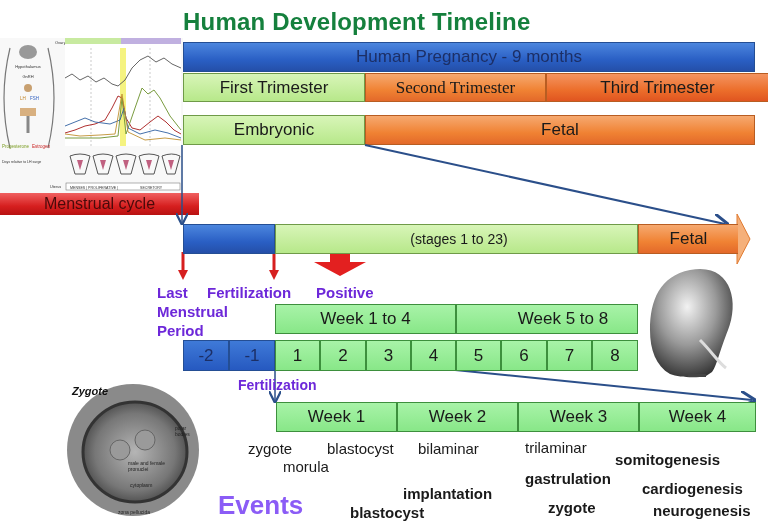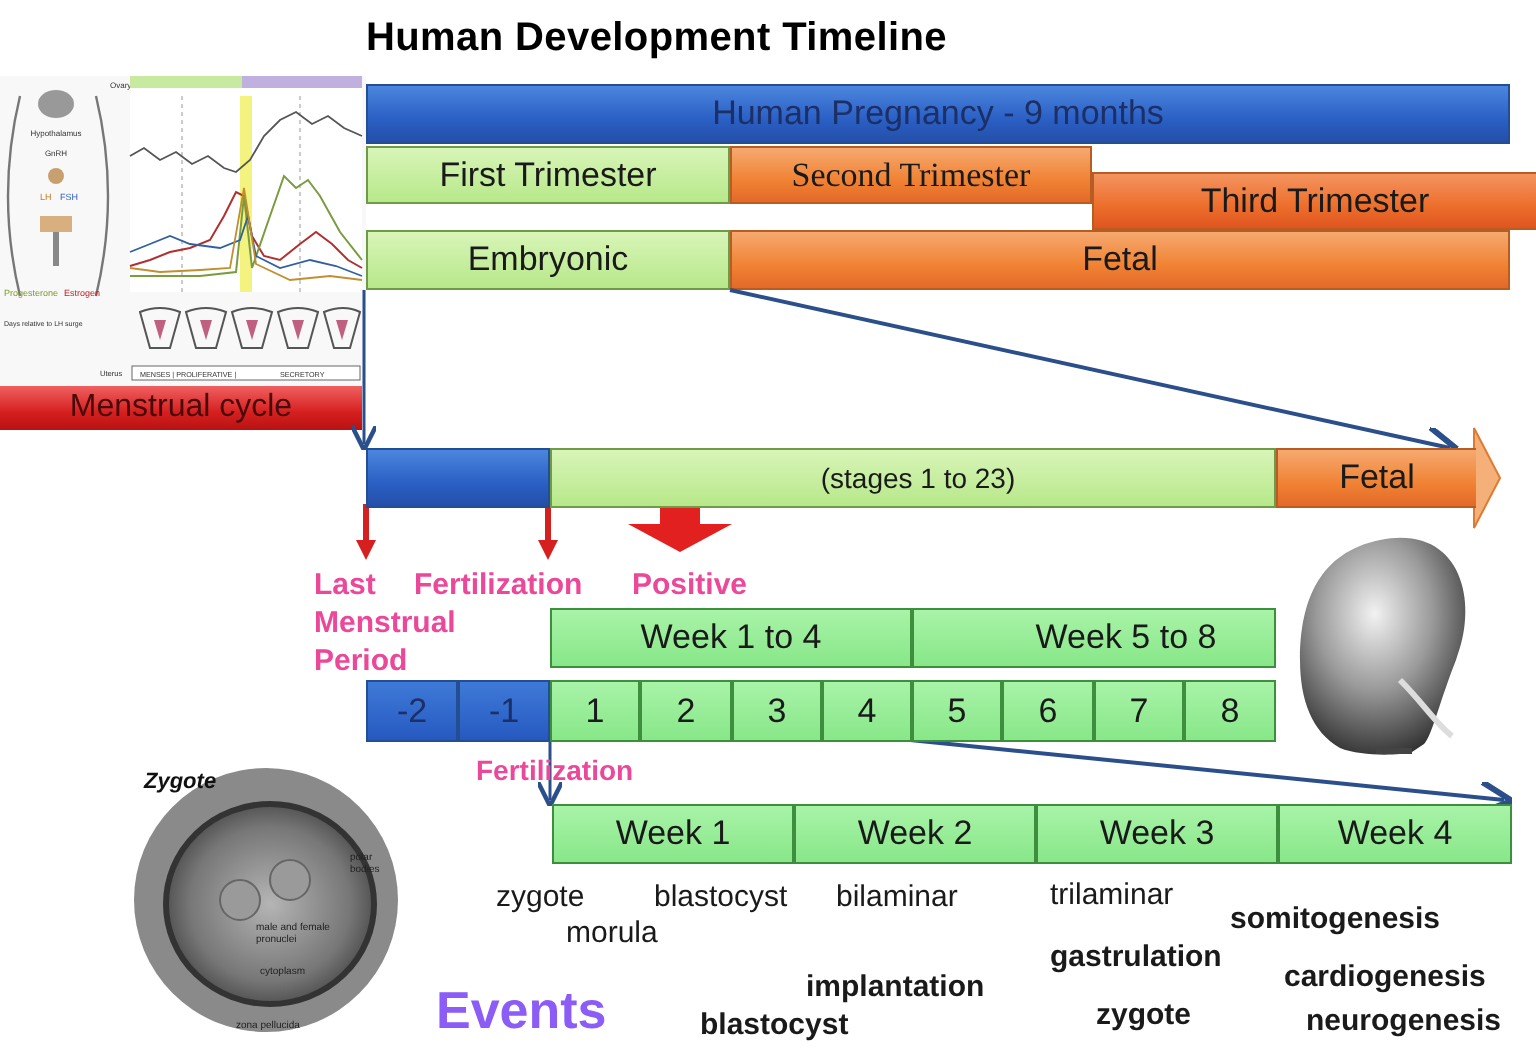--- a/index.html
+++ b/index.html
@@ -1,32 +1,32 @@
 <!DOCTYPE html>
 <html><head>
 <meta charset="utf-8">
 <style>
   * { box-sizing: border-box; margin: 0; padding: 0; }
   html, body { width: 768px; height: 526px; overflow: hidden; background: #ffffff; }
   body { position: relative; font-family: "Liberation Sans", sans-serif; color: #111; }
   .abs { position: absolute; }
-  .title { left: 183px; top: 8px; font-size: 20px; font-weight: bold; color: #000000; letter-spacing: 0.2px; }
+  .title { left: 183px; top: 8px; font-size: 24px; font-weight: bold; color: #15803d; letter-spacing: 0.2px; }
   .bar { position: absolute; display: flex; align-items: center; justify-content: center; font-size: 17px; color: #1a1a1a; border: 1px solid #6f8d4f; }
   .blue { background: linear-gradient(#4c86de, #2a5fc4 60%, #244fa8); border-color: #244e94; color: #1c2f66; }
   .green { background: linear-gradient(#d8f5b8, #b7e88a); border-color: #6f9a48; }
   .orange { background: linear-gradient(#f6a970, #f08233 60%, #e3692a); border-color: #b85d22; }
   .orange2 { background: linear-gradient(#f49460, #ec6e2b 60%, #e05520); border-color: #b85d22; }
   .cell { position: absolute; display: flex; align-items: center; justify-content: center; font-size: 17px; color: #1a1a1a; border: 1px solid #3d8f3d; background: linear-gradient(#a8f3a8, #88e788); }
   .cell.b { background: linear-gradient(#3f7ad8, #2659c0); border-color: #244e94; color: #1c2f66; }
-  .label-bold { position: absolute; font-weight: bold; font-size: 15px; color: #ec4899; line-height: 19px; }
+  .label-bold { position: absolute; font-weight: bold; font-size: 15px; color: #6d28d9; line-height: 19px; }
   .event { position: absolute; font-size: 15px; color: #1a1a1a; }
   .event.bold { font-weight: bold; }
   .events-title { left: 218px; top: 490px; font-size: 26px; font-weight: bold; color: #8b5cf6; }
   .cycle-panel { left: 0; top: 38px; width: 183px; height: 156px; background: #f8f8f8; }
-  .cycle-banner { left: 0; top: 193px; width: 181px; height: 22px; background: linear-gradient(#f06060, #d61f1f 60%, #b81212); display:flex; align-items:center; justify-content:center; font-size: 16px; color: #4a0a0a; }
+  .cycle-banner { left: 0; top: 193px; width: 199px; height: 22px; background: linear-gradient(#f06060, #d61f1f 60%, #b81212); display:flex; align-items:center; justify-content:center; font-size: 16px; color: #4a0a0a; }
   svg { position: absolute; left: 0; top: 0; }
 </style>
 </head>
 <body>
 
 <div class="abs title">Human Development Timeline</div>
 
 <div class="abs cycle-panel">
   <svg width="183" height="156" viewBox="0 0 183 156">
 
@@ -77,21 +77,21 @@
     <text x="70" y="150.5" font-size="3.6" fill="#333" font-family="Liberation Sans, sans-serif">MENSES | PROLIFERATIVE |</text>
     <text x="140" y="150.5" font-size="3.6" fill="#333" font-family="Liberation Sans, sans-serif">SECRETORY</text>
   </svg>
 </div>
 <div class="abs cycle-banner">Menstrual cycle</div>
 
 <div class="bar blue" style="left:183px; top:42px; width:572px; height:30px; font-size:17px;">Human Pregnancy - 9 months</div>
 
 <div class="bar green" style="left:183px; top:73px; width:182px; height:29px;">First Trimester</div>
 <div class="bar orange" style="left:365px; top:73px; width:181px; height:29px;font-family:Liberation Serif, serif;">Second Trimester</div>
-<div class="bar orange2" style="left:546px; top:86px; width:223px; height:29px;">Third Trimester</div>
+<div class="bar orange2" style="left:546px; top:73px; width:223px; height:29px;">Third Trimester</div>
 
 <div class="bar green" style="left:183px; top:115px; width:182px; height:30px;">Embryonic</div>
 <div class="bar orange" style="left:365px; top:115px; width:390px; height:30px;">Fetal</div>
 
 <svg width="768" height="526" viewBox="0 0 768 526" style="pointer-events:none;">
   <defs>
     <marker id="ab" markerWidth="8" markerHeight="8" refX="6" refY="4" orient="auto">
       <path d="M0,0 L8,4 L0,8" fill="none" stroke="#2b4f8a" stroke-width="1.5"></path>
     </marker>
   </defs>

